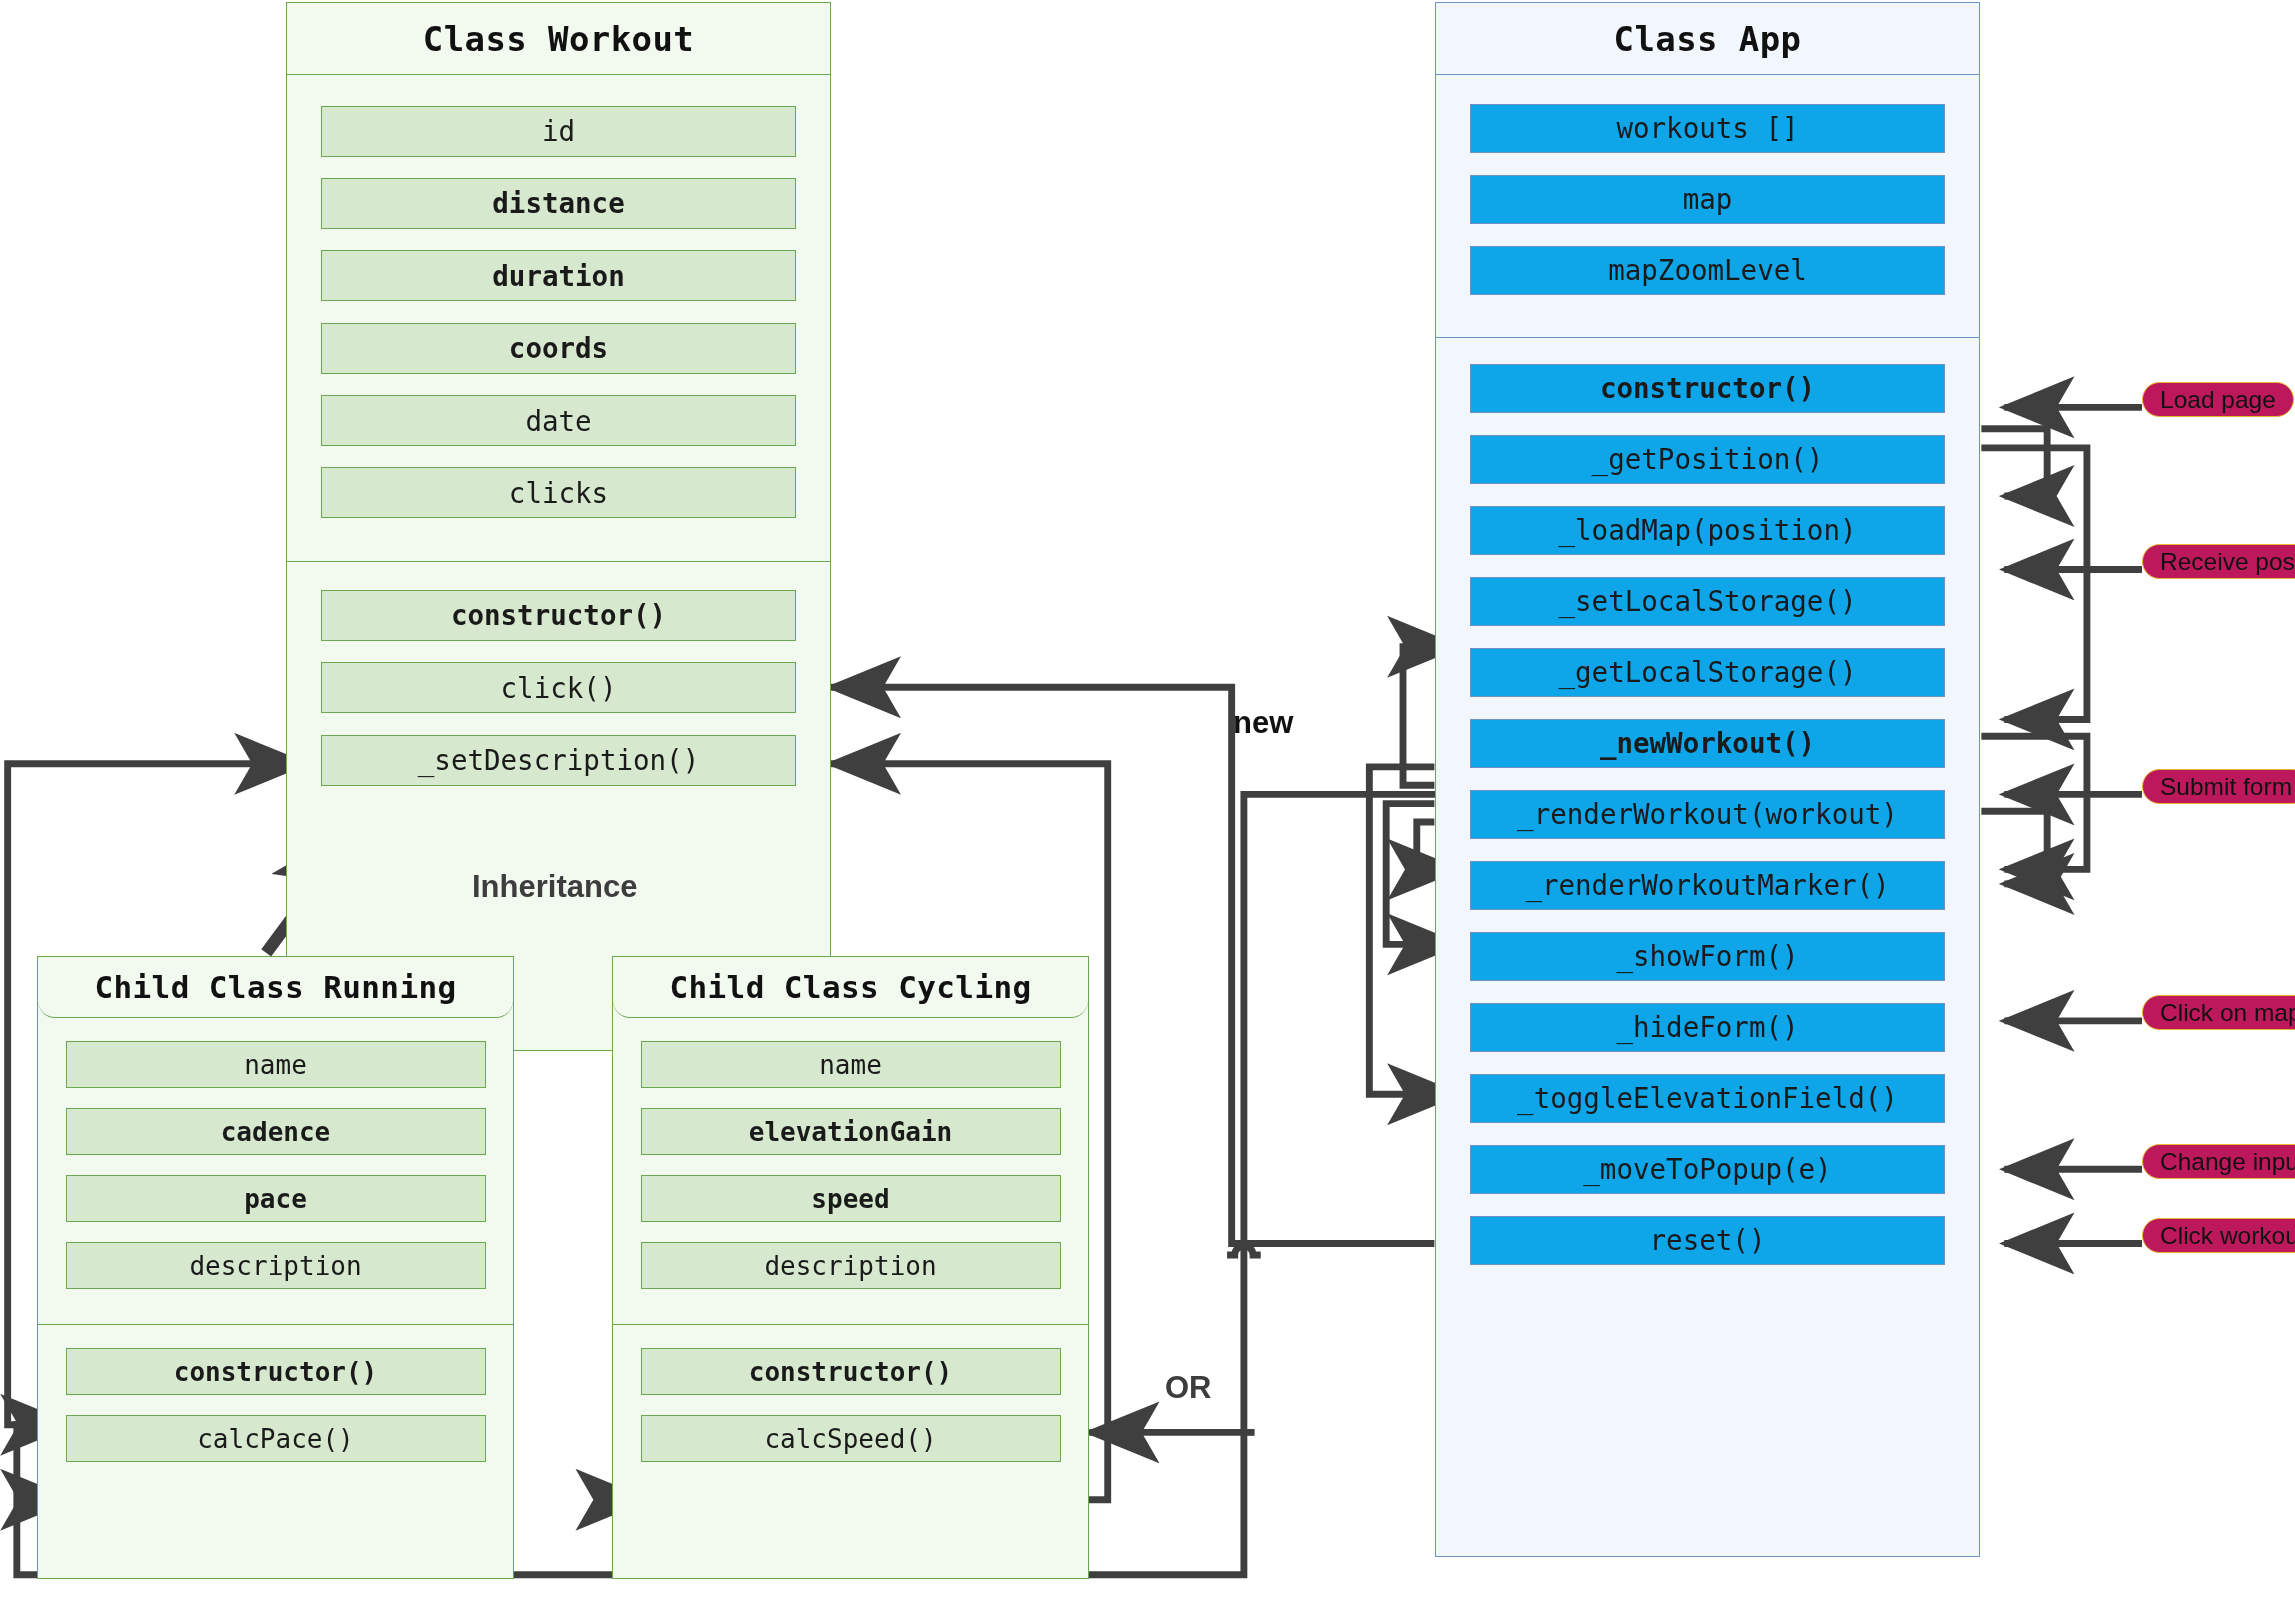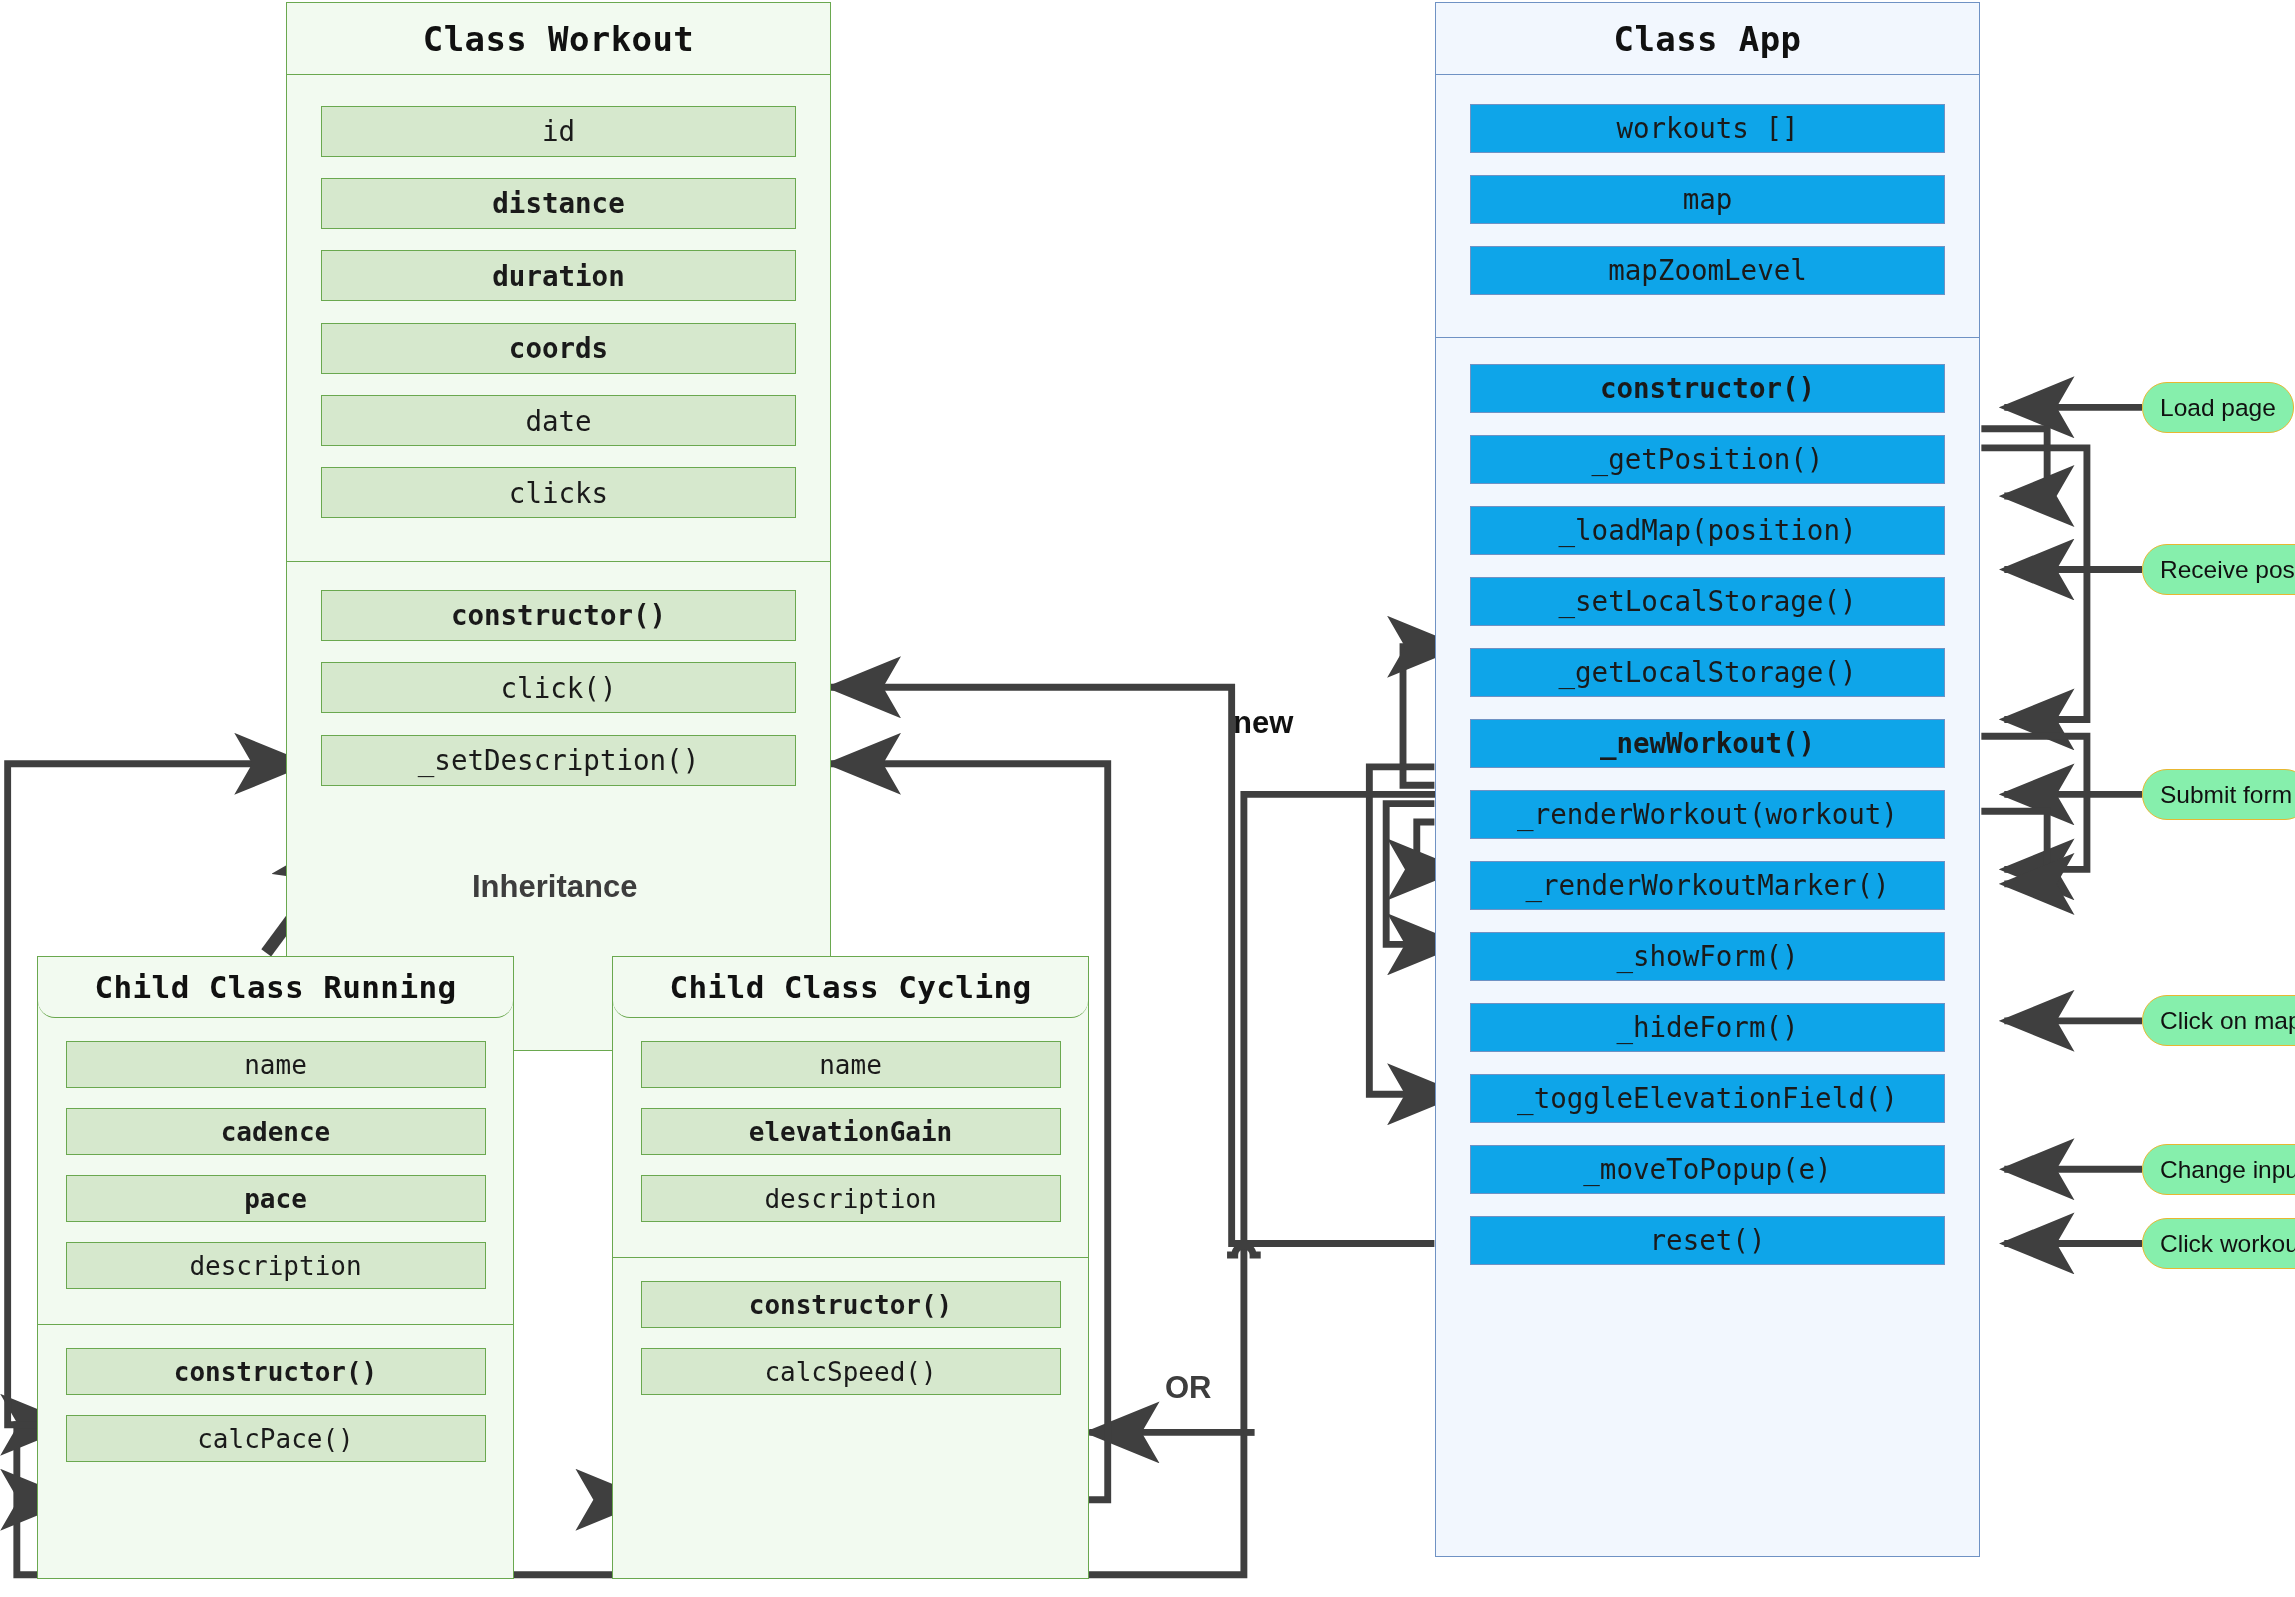--- a/index.html
+++ b/index.html
@@ -43,22 +43,22 @@
   
   .child{width:477px;}
   #running{left:37px;top:956px;height:623px;}
   #cycling{left:612px;top:956px;height:623px;}
   .child .cls-title{height:61px;line-height:61px;font-size:31px;border-radius:17px;}
   .child .section{padding:23px 27.5px 15.3px 27.5px;}
   .child .section.m{padding:23px 27.5px 26px 27.5px;}
   .child .row{height:47px;font-size:26px;margin-bottom:20px;}
 
   
-  .badge{position:absolute;box-sizing:border-box;height:51px;
-         background:#86efac;border:1.9px solid #e8b731;border-radius:25px;
+  .badge{position:absolute;box-sizing:border-box;height:35px;
+         background:#be185d;border:1.9px solid #e8b731;border-radius:25px;
          display:flex;align-items:center;justify-content:center;
          font-family:"Liberation Sans", sans-serif;font-size:24.5px;color:#111;
          padding:8px 17px;white-space:nowrap;}
 
   
   .flabel{position:absolute;font-family:"Liberation Sans", sans-serif;
           font-weight:bold;color:#3d3d3d;white-space:nowrap;}
   #lbl-inherit{left:472px;top:869px;font-size:31px;}
   #lbl-new{left:1233px;top:705px;font-size:31px;color:#111;}
   #lbl-or{left:1165px;top:1370px;font-size:31px;color:#3d3d3d;}
@@ -159,20 +159,21 @@
       <div class="row b">constructor()</div>
       <div class="row">calcPace()</div>
     </div>
   </div>
 
   <div class="cls green child" id="cycling">
     <div class="cls-title">Child Class Cycling</div>
     <div class="section">
       <div class="row">name</div>
       <div class="row b">elevationGain</div>
+      <div class="row b">speed</div>
       <div class="row">description</div>
     </div>
     <div class="section m divider">
       <div class="row b">constructor()</div>
       <div class="row">calcSpeed()</div>
     </div>
   </div>
 
   <div class="cls blue" id="app">
     <div class="cls-title">Class App</div>

